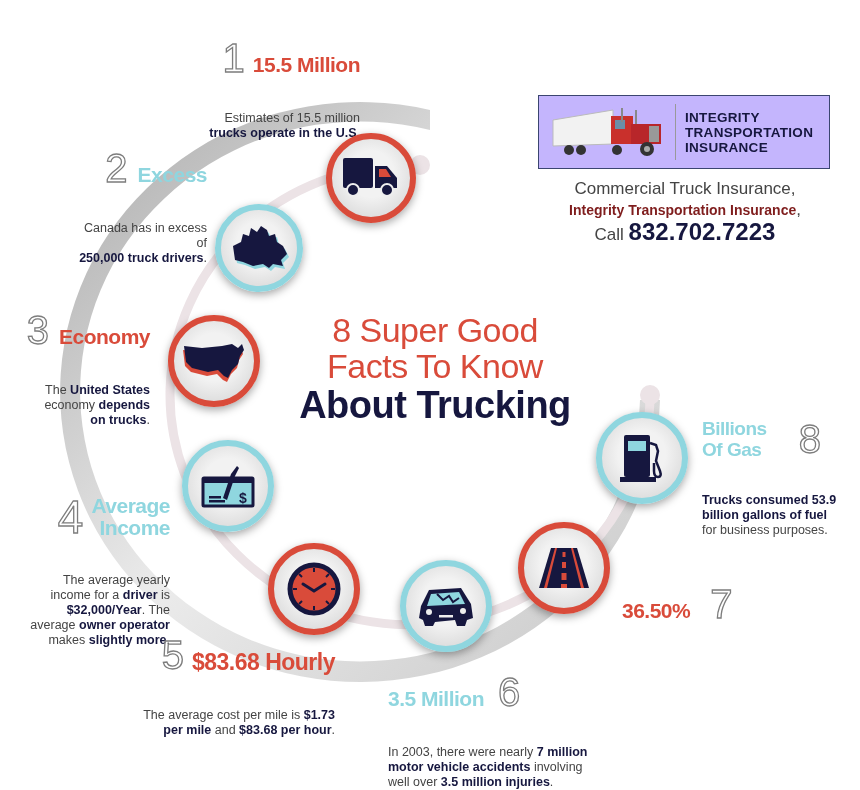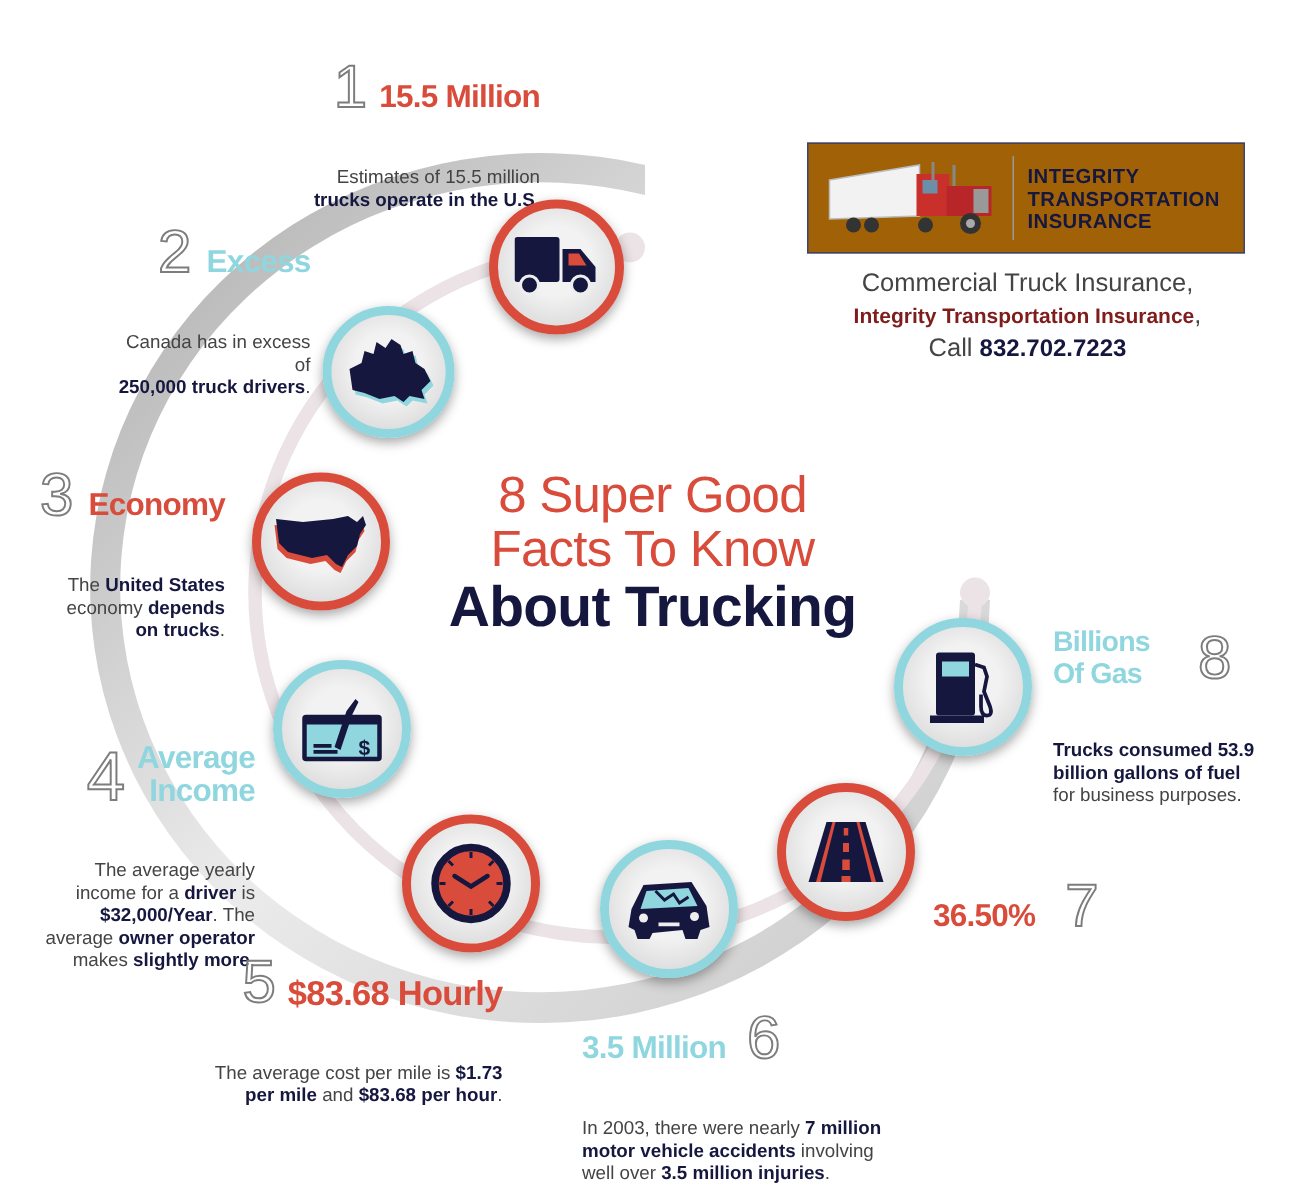--- a/index.html
+++ b/index.html
@@ -8,26 +8,26 @@
   .num { font-family: "DejaVu Sans", sans-serif; font-weight: 200; color: #8a8a8a; font-size: 44px; line-height: 1; -webkit-text-stroke: 0; }
   .thin-num { color: transparent; -webkit-text-stroke: 1.3px #7d7d7d; font-family: "Liberation Sans", sans-serif; }
   .head-red { color: #d94b3a; font-weight: bold; font-family: "Liberation Sans Narrow", "Liberation Sans", sans-serif; letter-spacing: -0.5px; }
   .head-teal { color: #8fd6df; font-weight: bold; letter-spacing: -0.5px; }
   .body-txt { color: #444; font-size: 12.5px; line-height: 15px; margin-top: 33px; }
   .body-txt b { color: #16173f; }
   .circle { position: absolute; border-radius: 50%; box-sizing: border-box; background: radial-gradient(circle at 50% 45%, #f2f2f2 40%, #d0d0d0 100%); box-shadow: 0 3px 8px rgba(0,0,0,0.35); display: flex; align-items: center; justify-content: center; }
   .circle.red { border: 6px solid #d94b3a; }
   .circle.teal { border: 6px solid #8fd6df; }
   .circle svg { display: block; }
-  .logo-box { position: absolute; left: 538px; top: 95px; width: 292px; height: 74px; border: 1.5px solid #3b4570; box-sizing: border-box; background: #a16207; }
+  .logo-box { position: absolute; left: 538px; top: 95px; width: 292px; height: 74px; border: 1.5px solid #3b4570; box-sizing: border-box; background: #c4b5fd; }
   .logo-divider { position: absolute; left: 136px; top: 8px; width: 1px; height: 56px; background: #999; }
   .logo-text { position: absolute; left: 146px; top: 14px; color: #16173f; font-weight: bold; font-size: 13.5px; line-height: 15px; letter-spacing: 0.3px; }
   .cta { position: absolute; left: 540px; top: 178px; width: 290px; text-align: center; font-size: 17px; line-height: 21px; color: #444; }
   .cta .red { color: #7f1d1d; font-weight: bold; font-size: 14px; }
-  .cta .dark { color: #16173f; font-weight: bold; font-size: 16px; }
+  .cta .dark { color: #16173f; font-weight: bold; font-size: 24px; }
   .title { position: absolute; left: 290px; top: 312px; width: 290px; text-align: center; }
   .title .l1, .title .l2 { color: #d94b3a; font-size: 34px; line-height: 36px; font-weight: normal; letter-spacing: -0.5px; }
   .title .l3 { color: #16173f; font-size: 38px; line-height: 42px; font-weight: bold; letter-spacing: -0.5px; }
 </style>
 </head>
 <body>
 
 <svg class="abs" style="left:0;top:0;" width="860" height="790" viewBox="0 0 860 790">
   <defs>
     <linearGradient id="g1" x1="0" y1="0" x2="1" y2="1">

